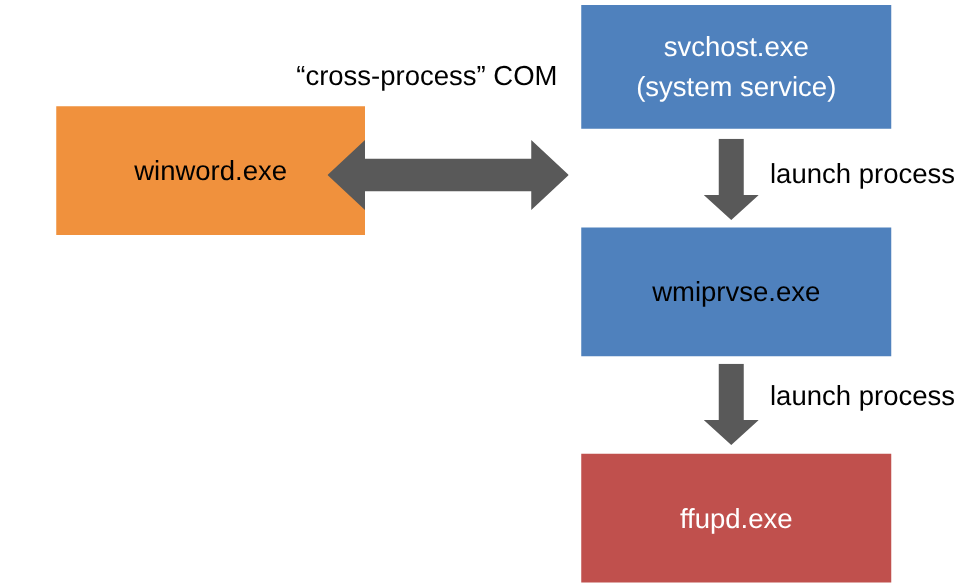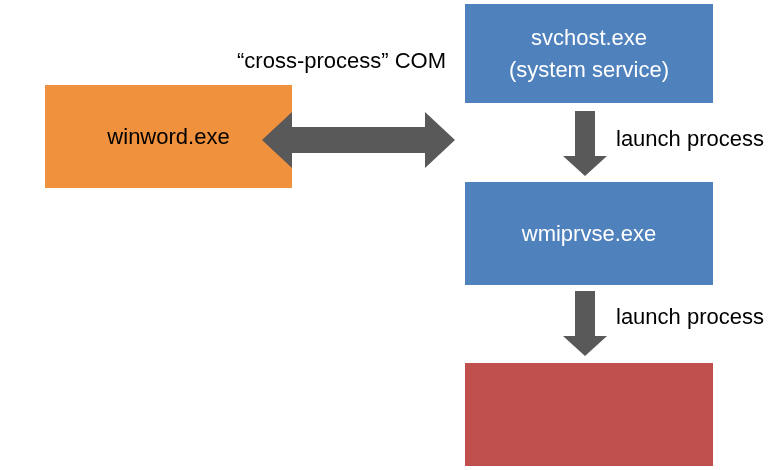--- a/index.html
+++ b/index.html
@@ -52,25 +52,26 @@
 
   <div class="node" id="node-winword" style="background-color: rgb(240, 145, 61); color: rgb(0, 0, 0);">
     <div>winword.exe</div>
   </div>
 
   <div class="node" id="node-svchost" style="background-color: rgb(79, 129, 189); color: rgb(255, 255, 255);">
     <div>svchost.exe</div>
     <div>(system service)</div>
   </div>
 
-  <div class="node" id="node-wmiprvse" style="background-color: rgb(79, 129, 189); color: #ffffff;">
+  <div class="node" id="node-wmiprvse" style="background-color: rgb(79, 129, 189); color: #000000;">
     <div>wmiprvse.exe</div>
   </div>
 
   <div class="node" id="node-ffupd" style="background-color: rgb(192, 80, 77); color: rgb(255, 255, 255);">
+    <div>ffupd.exe</div>
   </div>
 
   <div class="label" id="com-label">
     <div>“cross-process” COM</div>
   </div>
 
   <div class="label" id="launch-label-1">launch process</div>
 
   <div class="label" id="launch-label-2">launch process</div>
 

